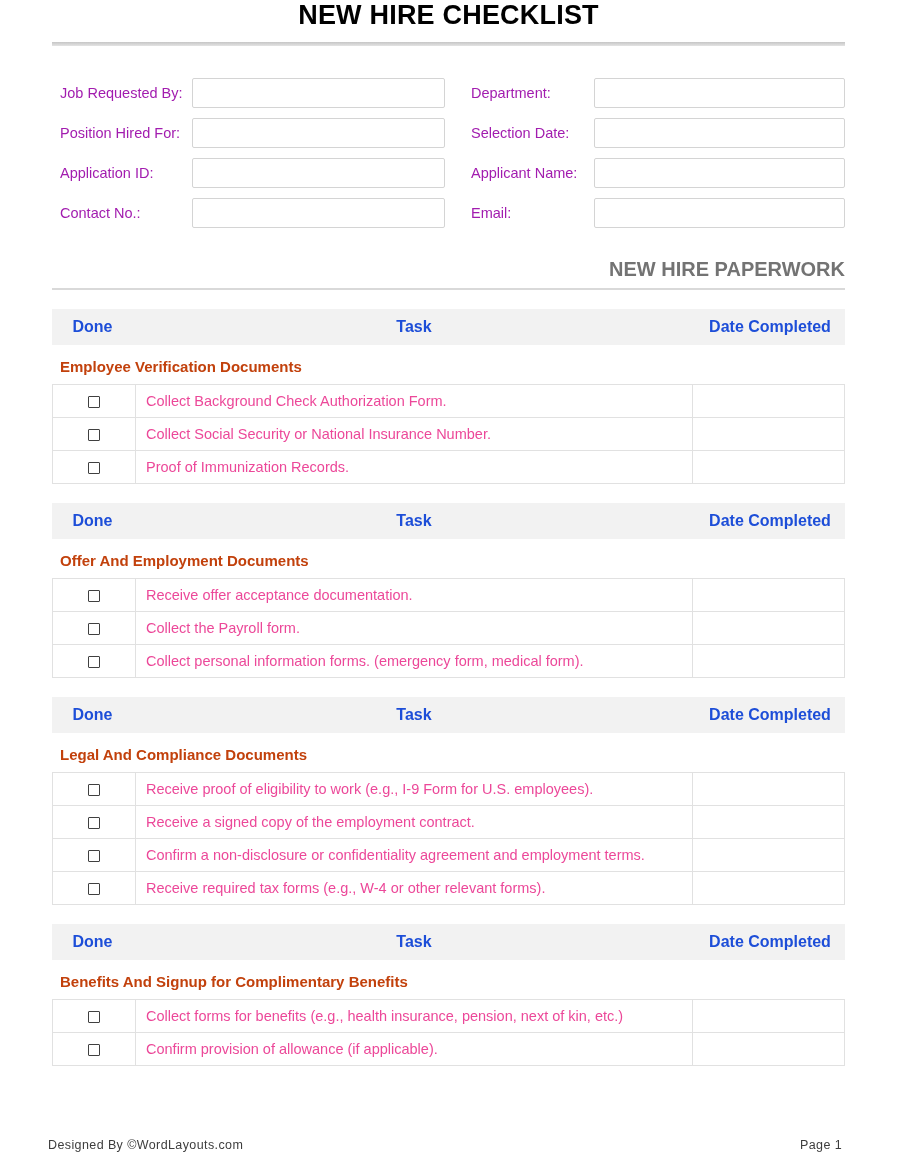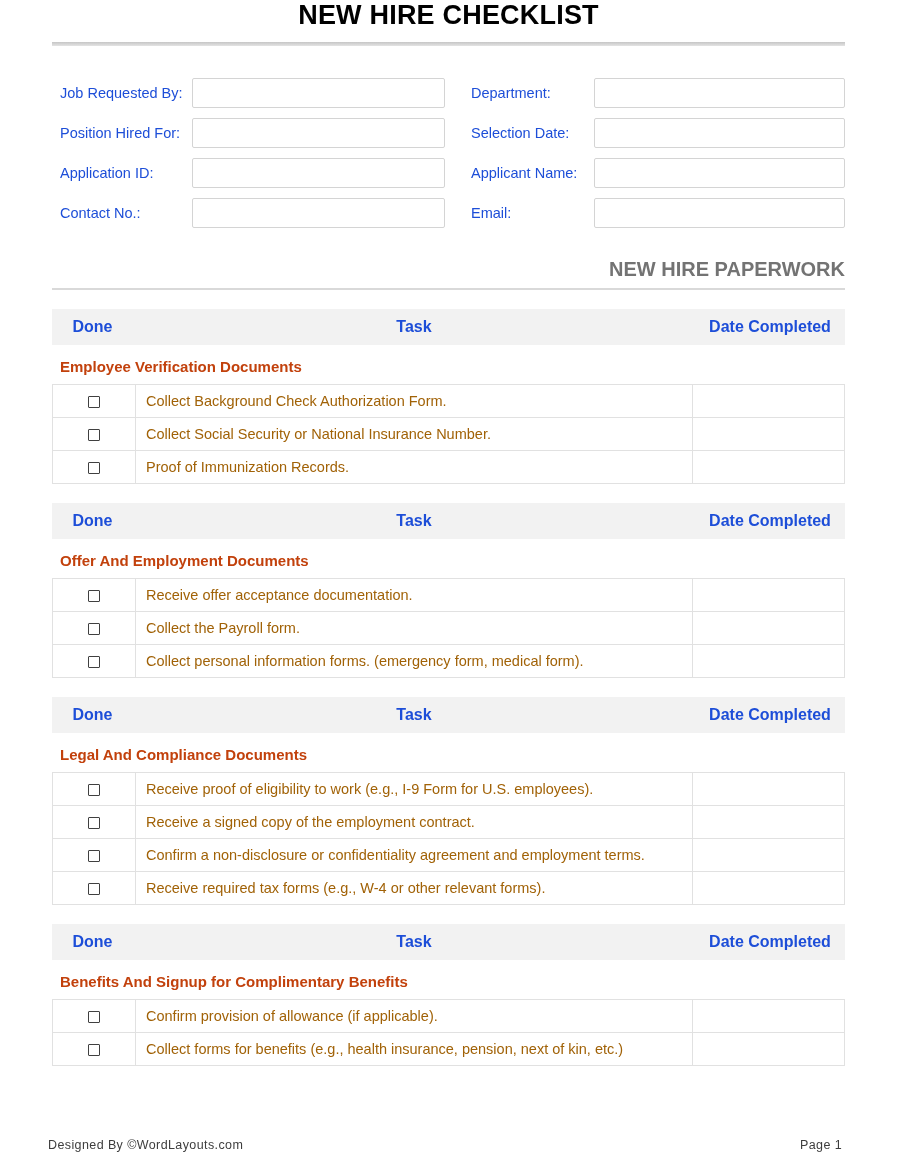--- a/index.html
+++ b/index.html
@@ -12,21 +12,21 @@
   .doc-title {
     margin: 0; text-align: center;
     font-size: 27px; font-weight: bold; letter-spacing: 0.2px; color: #000;
   }
   .title-rule { height: 4px; margin-top: 11px; background: linear-gradient(#c6c6c6, #e4e4e4); }
 
   .form-grid {
     display: grid; grid-template-columns: 140px 253px 149px 251px;
     row-gap: 10px; margin-top: 32px;
   }
-  .form-label { align-self: center; font-size: 14.5px; color: #1d4ed8; padding-left: 8px; white-space: nowrap; }
+  .form-label { align-self: center; font-size: 14.5px; color: #a21caf; padding-left: 8px; white-space: nowrap; }
   .form-label.right { padding-left: 26px; }
   .form-input {
     height: 30px; box-sizing: border-box; width: 100%;
     border: 1px solid #d4d4d4; border-radius: 2px; background: #fff;
     padding: 0 8px; font: inherit; font-size: 14px; outline: none;
   }
 
   .paperwork-heading { margin: 30px 0 0 0; text-align: right; font-size: 20px; font-weight: bold; color: #737373; }
   .rule2 { height: 2px; margin-top: 7px; background: #d9d9d9; }
 
@@ -35,21 +35,21 @@
     display: grid; grid-template-columns: 81px 562px 150px; align-items: center;
     font-weight: bold; font-size: 16px; color: #1d4ed8;
   }
   .ch-cell { text-align: center; white-space: nowrap; }
 
   .section-title { margin: 13px 0 9px 8px; font-size: 15px; font-weight: bold; color: #c2410c; }
 
   table.tasks { width: 100%; border-collapse: collapse; table-layout: fixed; }
   table.tasks td { border: 1px solid #e1e1e1; height: 30px; background: #fff; }
   td.c-done { width: 80px; text-align: center; }
-  td.c-task { font-size: 14.5px; color: #a16207; padding: 0 8px 0 10px; overflow: hidden; white-space: nowrap; }
+  td.c-task { font-size: 14.5px; color: #ec4899; padding: 0 8px 0 10px; overflow: hidden; white-space: nowrap; }
   td.c-date { width: 149px; }
   .checkbox {
     display: inline-block; width: 10px; height: 10px;
     border: 1.6px solid #404040; border-radius: 1px; background: #fff; vertical-align: middle;
     cursor: pointer;
   }
 
   .footer {
     position: absolute; left: 48px; right: 58px; bottom: 13px;
     display: flex; justify-content: space-between;
@@ -175,26 +175,26 @@
   <div class="col-header">
     <div class="ch-cell">Done</div>
     <div class="ch-cell">Task</div>
     <div class="ch-cell">Date Completed</div>
   </div>
   <div class="section-title">Benefits And Signup for Complimentary Benefits</div>
   <table class="tasks">
     <tbody>
         <tr>
       <td class="c-done"><span class="checkbox"></span></td>
+      <td class="c-task">Collect forms for benefits (e.g., health insurance, pension, next of kin, etc.)</td>
+      <td class="c-date"></td>
+    </tr>
+    <tr>
+      <td class="c-done"><span class="checkbox"></span></td>
       <td class="c-task">Confirm provision of allowance (if applicable).</td>
-      <td class="c-date"></td>
-    </tr>
-    <tr>
-      <td class="c-done"><span class="checkbox"></span></td>
-      <td class="c-task">Collect forms for benefits (e.g., health insurance, pension, next of kin, etc.)</td>
       <td class="c-date"></td>
     </tr>
   </tbody>
     </table>
 
   <div class="footer">
     <span>Designed By ©WordLayouts.com</span>
     <span>Page 1</span>
   </div>
 

